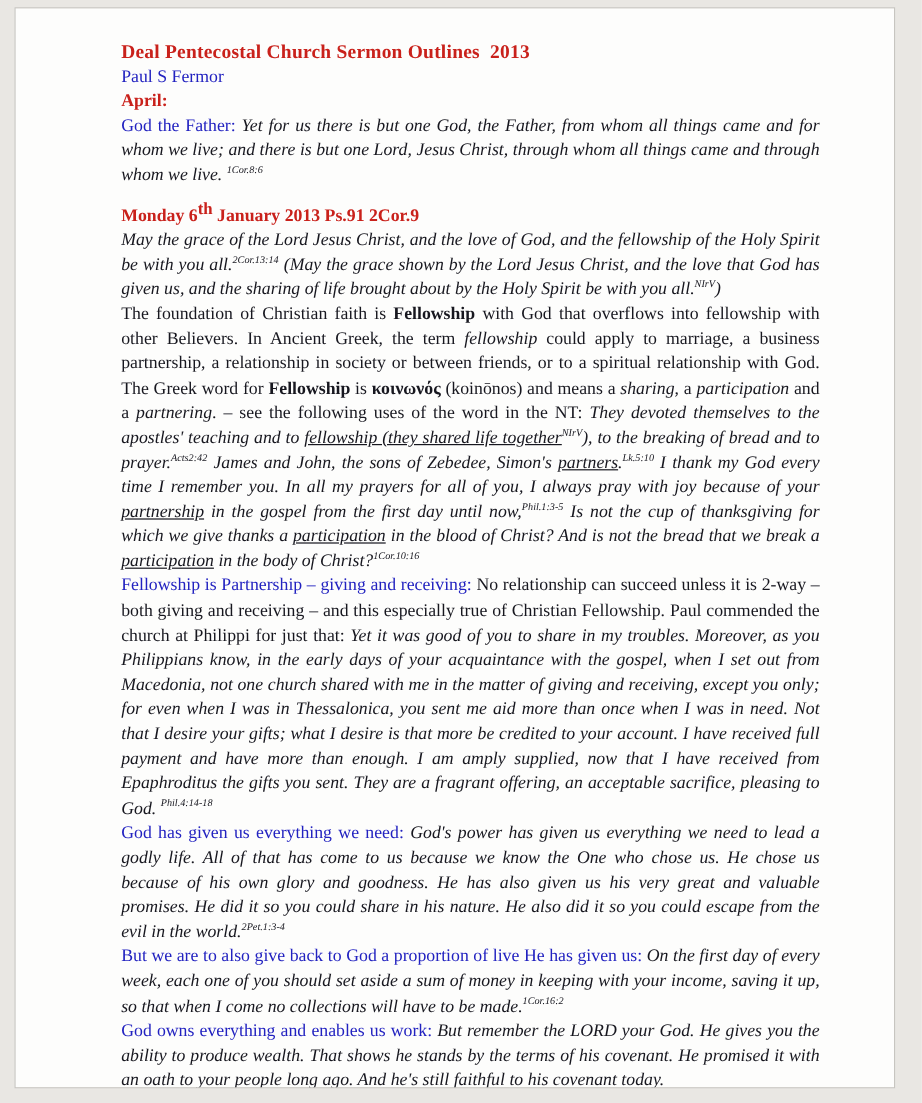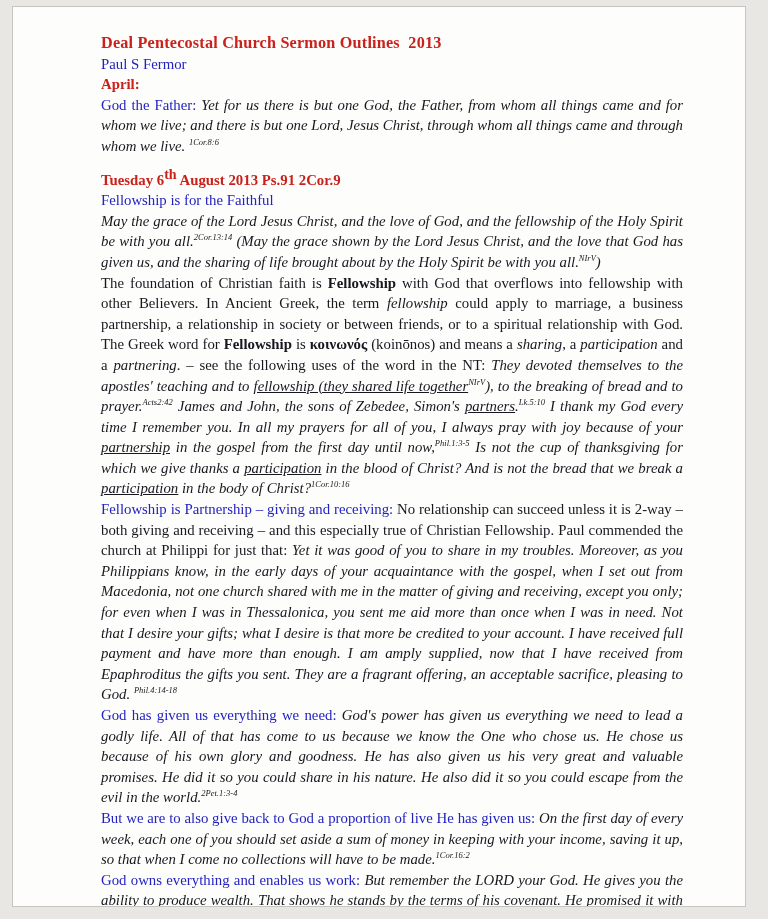--- a/index.html
+++ b/index.html
@@ -51,22 +51,21 @@
 <body>
 
 <div class="page">
   <div class="content">
     <p class="para title">Deal Pentecostal Church Sermon Outlines&nbsp; 2013</p>
     <p class="para author">Paul S Fermor</p>
     <div id="paragraphs">
         <p class="para"><span class="s-rb">April:</span></p>
         <p class="para j"><span class="s-bb">God the Father: </span><span class="s-i">Yet for us there is but one God, the Father, from whom all things came and for whom we live; and there is but one Lord, Jesus Christ, through whom all things came and through whom we live. </span><sup class="s-sup">1Cor.8:6</sup></p>
         <p class="para spacer"></p>
-        <p class="para"><span class="s-rb">Tuesday 6</span><sup class="s-suprb">th</sup><span class="s-rb"> August 2013 Ps.91 2Cor.9</span></p>
-        <p class="para"><span class="s-bb">Fellowship is for the Faithful</span></p>
+        <p class="para"><span class="s-rb">Monday 6</span><sup class="s-suprb">th</sup><span class="s-rb"> January 2013 Ps.91 2Cor.9</span></p>
         <p class="para j"><span class="s-i">May the grace of the Lord Jesus Christ, and the love of God, and the fellowship of the Holy Spirit be with you all.</span><sup class="s-sup">2Cor.13:14</sup><span class="s-i"> (May the grace shown by the Lord Jesus Christ, and the love that God has given us, and the sharing of life brought about by the Holy Spirit be with you all.</span><sup class="s-sup">NIrV</sup><span class="s-i">)</span></p>
         <p class="para j"><span class="s-p">The foundation of Christian faith is </span><span class="s-b">Fellowship</span><span class="s-p"> with God that overflows into fellowship with other Believers. In Ancient Greek, the term </span><span class="s-i">fellowship</span><span class="s-p"> could apply to marriage, a business partnership, a relationship in society or between friends, or to a spiritual relationship with God. The Greek word for </span><span class="s-b">Fellowship</span><span class="s-p"> is </span><span class="s-b">κοινωνός</span><span class="s-p"> (koinōnos) and means a </span><span class="s-i">sharing</span><span class="s-p">, a </span><span class="s-i">participation</span><span class="s-p"> and a </span><span class="s-i">partnering</span><span class="s-p">. – see the following uses of the word in the NT: </span><span class="s-i">They devoted themselves to the apostles' teaching and to </span><span class="s-iu">fellowship (they shared life together</span><sup class="s-sup">NIrV</sup><span class="s-i">), to the breaking of bread and to prayer.</span><sup class="s-sup">Acts2:42</sup><span class="s-i"> James and John, the sons of Zebedee, Simon's </span><span class="s-iu">partners</span><span class="s-i">.</span><sup class="s-sup">Lk.5:10</sup><span class="s-i"> I thank my God every time I remember you. In all my prayers for all of you, I always pray with joy because of your </span><span class="s-iu">partnership</span><span class="s-i"> in the gospel from the first day until now,</span><sup class="s-sup">Phil.1:3-5</sup><span class="s-i"> Is not the cup of thanksgiving for which we give thanks a </span><span class="s-iu">participation</span><span class="s-i"> in the blood of Christ? And is not the bread that we break a </span><span class="s-iu">participation</span><span class="s-i"> in the body of Christ?</span><sup class="s-sup">1Cor.10:16</sup></p>
         <p class="para j"><span class="s-bb">Fellowship is Partnership – giving and receiving: </span><span class="s-p">No relationship can succeed unless it is 2-way – both giving and receiving – and this especially true of Christian Fellowship. Paul commended the church at Philippi for just that: </span><span class="s-i">Yet it was good of you to share in my troubles. Moreover, as you Philippians know, in the early days of your acquaintance with the gospel, when I set out from Macedonia, not one church shared with me in the matter of giving and receiving, except you only; for even when I was in Thessalonica, you sent me aid more than once when I was in need. Not that I desire your gifts; what I desire is that more be credited to your account. I have received full payment and have more than enough. I am amply supplied, now that I have received from Epaphroditus the gifts you sent. They are a fragrant offering, an acceptable sacrifice, pleasing to God. </span><sup class="s-sup">Phil.4:14-18</sup></p>
         <p class="para j"><span class="s-bb">God has given us everything we need: </span><span class="s-i">God's power has given us everything we need to lead a godly life. All of that has come to us because we know the One who chose us. He chose us because of his own glory and goodness. He has also given us his very great and valuable promises. He did it so you could share in his nature. He also did it so you could escape from the evil in the world.</span><sup class="s-sup">2Pet.1:3-4</sup></p>
         <p class="para j"><span class="s-bb">But we are to also give back to God a proportion of live He has given us: </span><span class="s-i">On the first day of every week, each one of you should set aside a sum of money in keeping with your income, saving it up, so that when I come no collections will have to be made.</span><sup class="s-sup">1Cor.16:2</sup></p>
         <p class="para j"><span class="s-bb">God owns everything and enables us work: </span><span class="s-i">But remember the LORD your God. He gives you the ability to produce wealth. That shows he stands by the terms of his covenant. He promised it with an oath to your people long ago. And he's still faithful to his covenant today.</span></p>
       </div>
   </div>
 </div>
 

